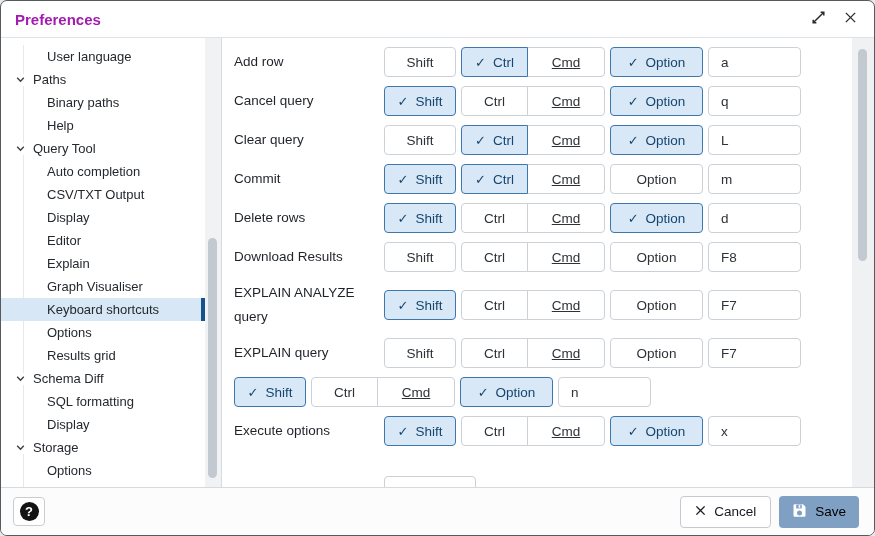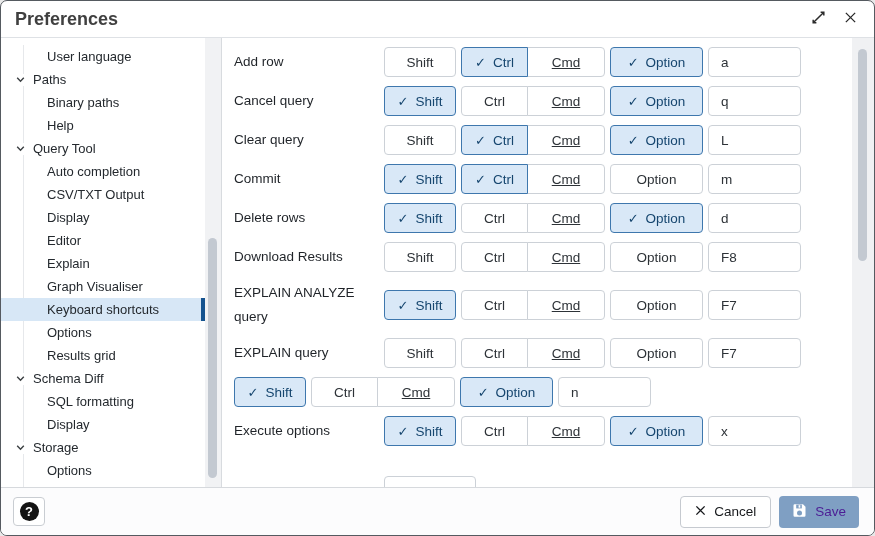--- a/index.html
+++ b/index.html
@@ -12,21 +12,21 @@
   .dialog {
     position:relative; width:875px; height:536px;
     background:#fff; border:1.5px solid #555a60; border-radius:7px;
     overflow:hidden;
   }
   
   .titlebar {
     height:37px; border-bottom:1px solid #dee1e5;
     display:flex; align-items:center; padding:0 10px 0 14px; gap:4px;
   }
-  .title { flex:1; font-size:18px; font-weight:bold; color:#404040; }
+  .title { flex:1; font-size:15px; font-weight:bold; color:#a21caf; }
   .tb-btn {
     width:28px; height:28px; border:none; background:none; padding:0;
     display:flex; align-items:center; justify-content:center; cursor:pointer;
   }
   
   .body { position:absolute; top:37px; left:0; right:0; bottom:48px; display:flex; overflow:hidden; }
   .sidebar { width:204px; flex:none; position:relative; padding-top:7px; overflow:hidden; background:#fff; }
   .tree-guide { position:absolute; left:22px; top:7px; bottom:0; width:1px; background:#e6e8eb; }
   .sb-item { height:23px; display:flex; align-items:center; font-size:13px; color:#24292e; position:relative; cursor:pointer; }
   .sb-item.level1 { padding-left:32px; }
@@ -77,21 +77,21 @@
     display:flex; align-items:center; padding:0 15px 0 12px; gap:8px;
   }
   .help-btn { width:32px; height:29px; border:1px solid #c9cdd2; border-radius:4px; background:#fff;
     display:flex; align-items:center; justify-content:center; cursor:pointer; padding:0; }
   .help-circle { width:19px; height:19px; border-radius:50%; background:#131313; color:#fff;
     font-size:13px; font-weight:bold; display:flex; align-items:center; justify-content:center; }
   .spacer { flex:1; }
   .cancel-btn { height:32px; padding:0 14px; border:1px solid #c6cad0; border-radius:4px; background:#fff;
     color:#17191c; font-size:13.5px; font-family:inherit; display:flex; align-items:center; gap:8px; cursor:pointer; }
   .save-btn { height:32px; padding:0 13px; border:none; border-radius:4px;
-    background:var(--save-bg,#7f9fc3); color:#4c1d95; font-size:13.5px; font-family:inherit;
+    background:var(--save-bg,#7f9fc3); color:#000000; font-size:13.5px; font-family:inherit;
     display:flex; align-items:center; gap:8px; cursor:pointer; }
 </style>
 </head>
 <body>
 
 <div class="dialog">
 
   <div class="titlebar">
     <span class="title">Preferences</span>
     <button class="tb-btn">

